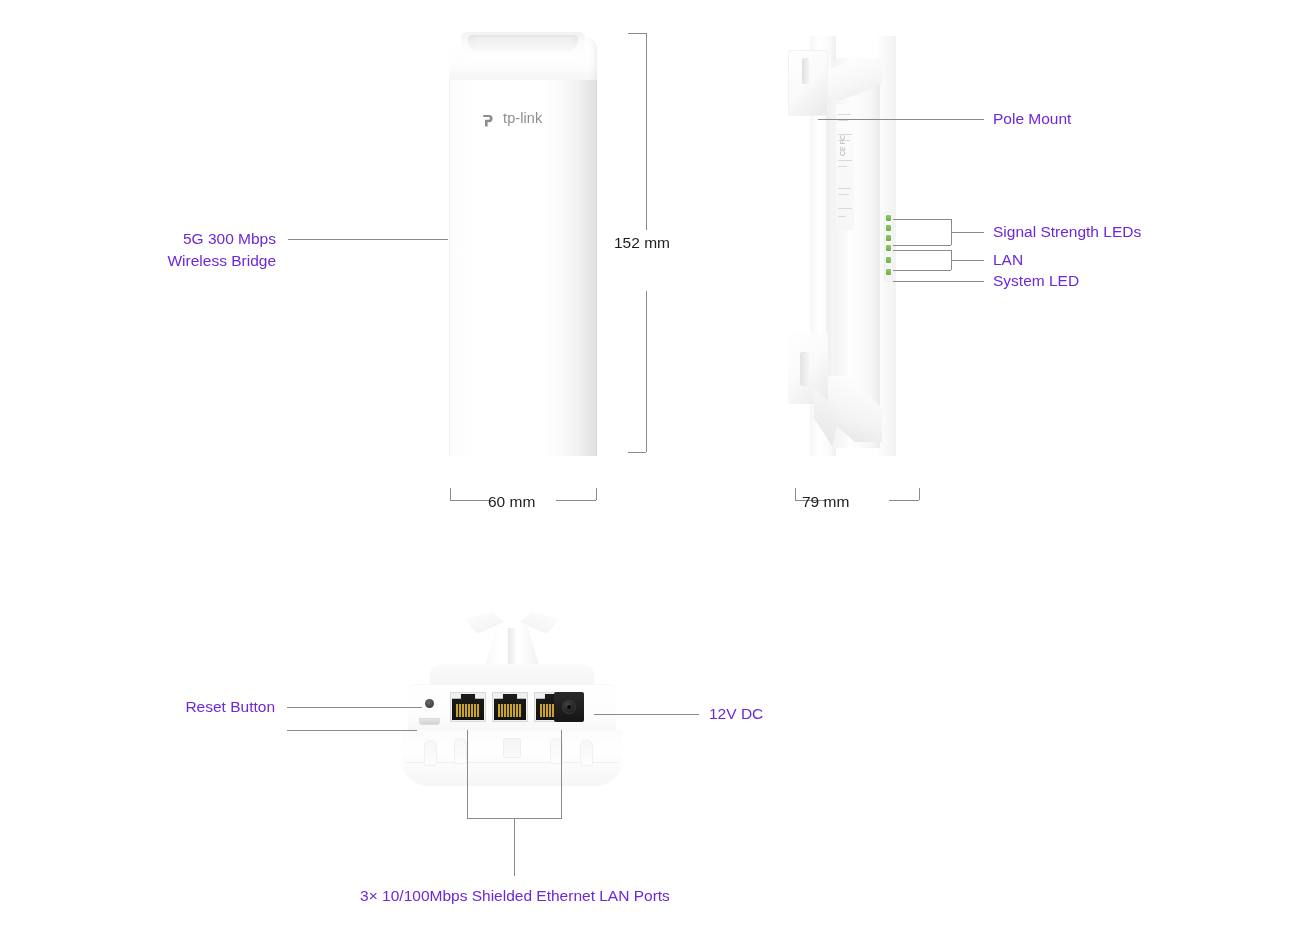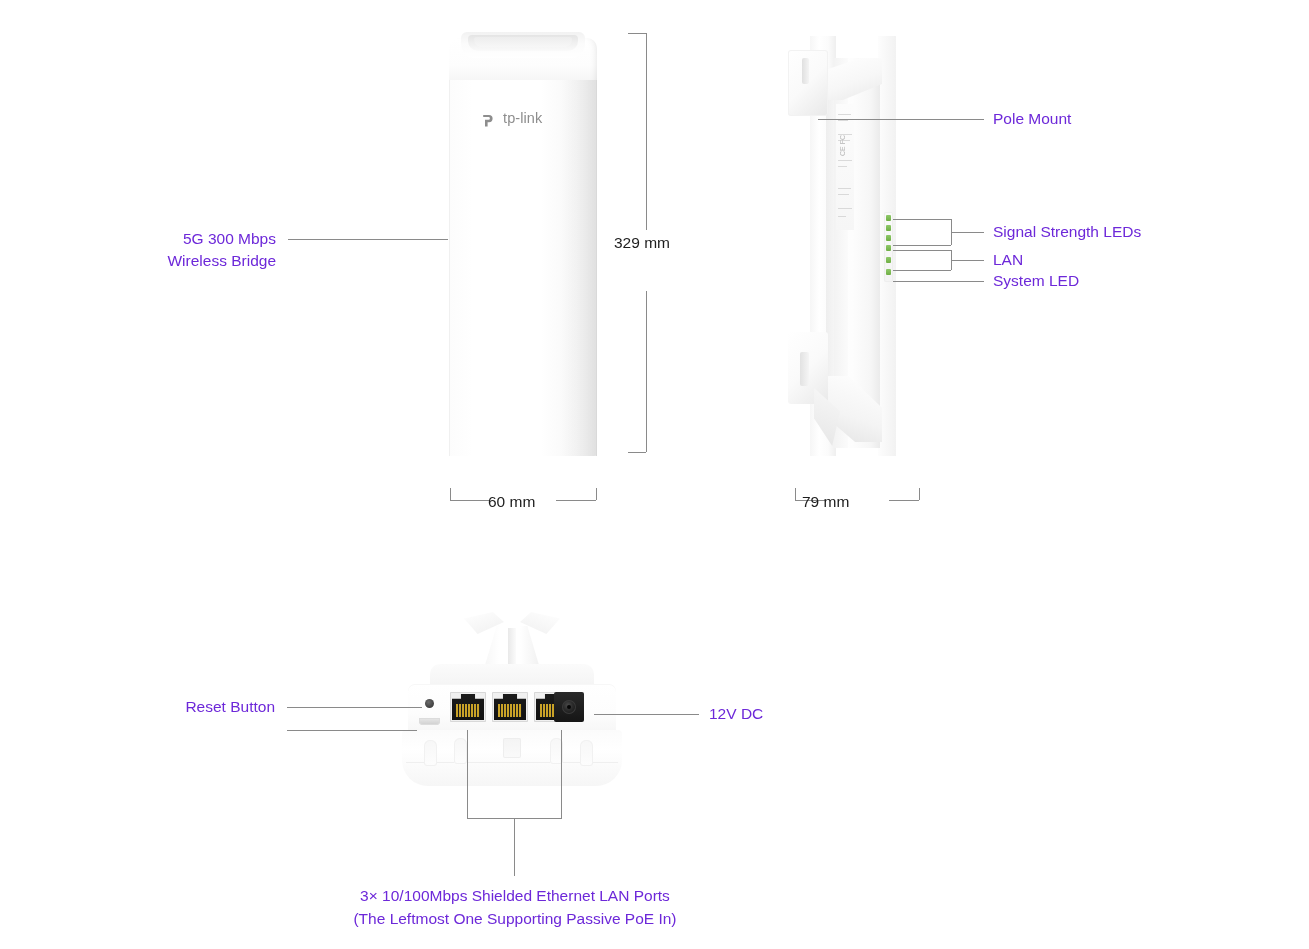--- a/index.html
+++ b/index.html
@@ -295,21 +295,21 @@
   <div class="lbl r" style="left:60px; top:228px; width:216px;">
     <div>5G 300 Mbps</div>
     <div>Wireless Bridge</div>
   </div>
   <div class="ln h" style="left:288px; top:239px; width:160px;"></div>
 
   <div class="ln v" style="left:646px; top:33px; height:197px;"></div>
   <div class="ln h" style="left:628px; top:33px; width:18px;"></div>
   <div class="ln v" style="left:646px; top:291px; height:161px;"></div>
   <div class="ln h" style="left:628px; top:452px; width:18px;"></div>
-  <div class="dim" style="left:614px; top:233px;">329 mm</div>
+  <div class="dim" style="left:614px; top:233px;">152 mm</div>
 
   <div class="ln h" style="left:450px; top:500px; width:40px;"></div>
   <div class="ln v" style="left:450px; top:488px; height:12px;"></div>
   <div class="ln h" style="left:556px; top:500px; width:40px;"></div>
   <div class="ln v" style="left:596px; top:488px; height:12px;"></div>
   <div class="dim c" style="left:488px; top:492px; width:126px;">60 mm</div>
 
   <div id="side-view">
     <div class="sv-pole"></div>
     <div class="sv-pole-r"></div>
@@ -419,16 +419,15 @@
   <div class="ln h" style="left:594px; top:714px; width:105px;"></div>
   <div class="lbl" style="left:709px; top:703px;">12V DC</div>
 
   <div class="ln v" style="left:467px; top:730px; height:88px;"></div>
   <div class="ln v" style="left:561px; top:730px; height:88px;"></div>
   <div class="ln h" style="left:467px; top:818px; width:95px;"></div>
   <div class="ln v" style="left:514px; top:818px; height:58px;"></div>
 
   <div class="lbl c" style="left:265px; top:884px; width:500px; line-height:23px;">
     <div>3× 10/100Mbps Shielded Ethernet LAN Ports</div>
-    <div>(The Leftmost One Supporting Passive PoE In)</div>
   </div>
 
 </div>
 
 </body></html>

